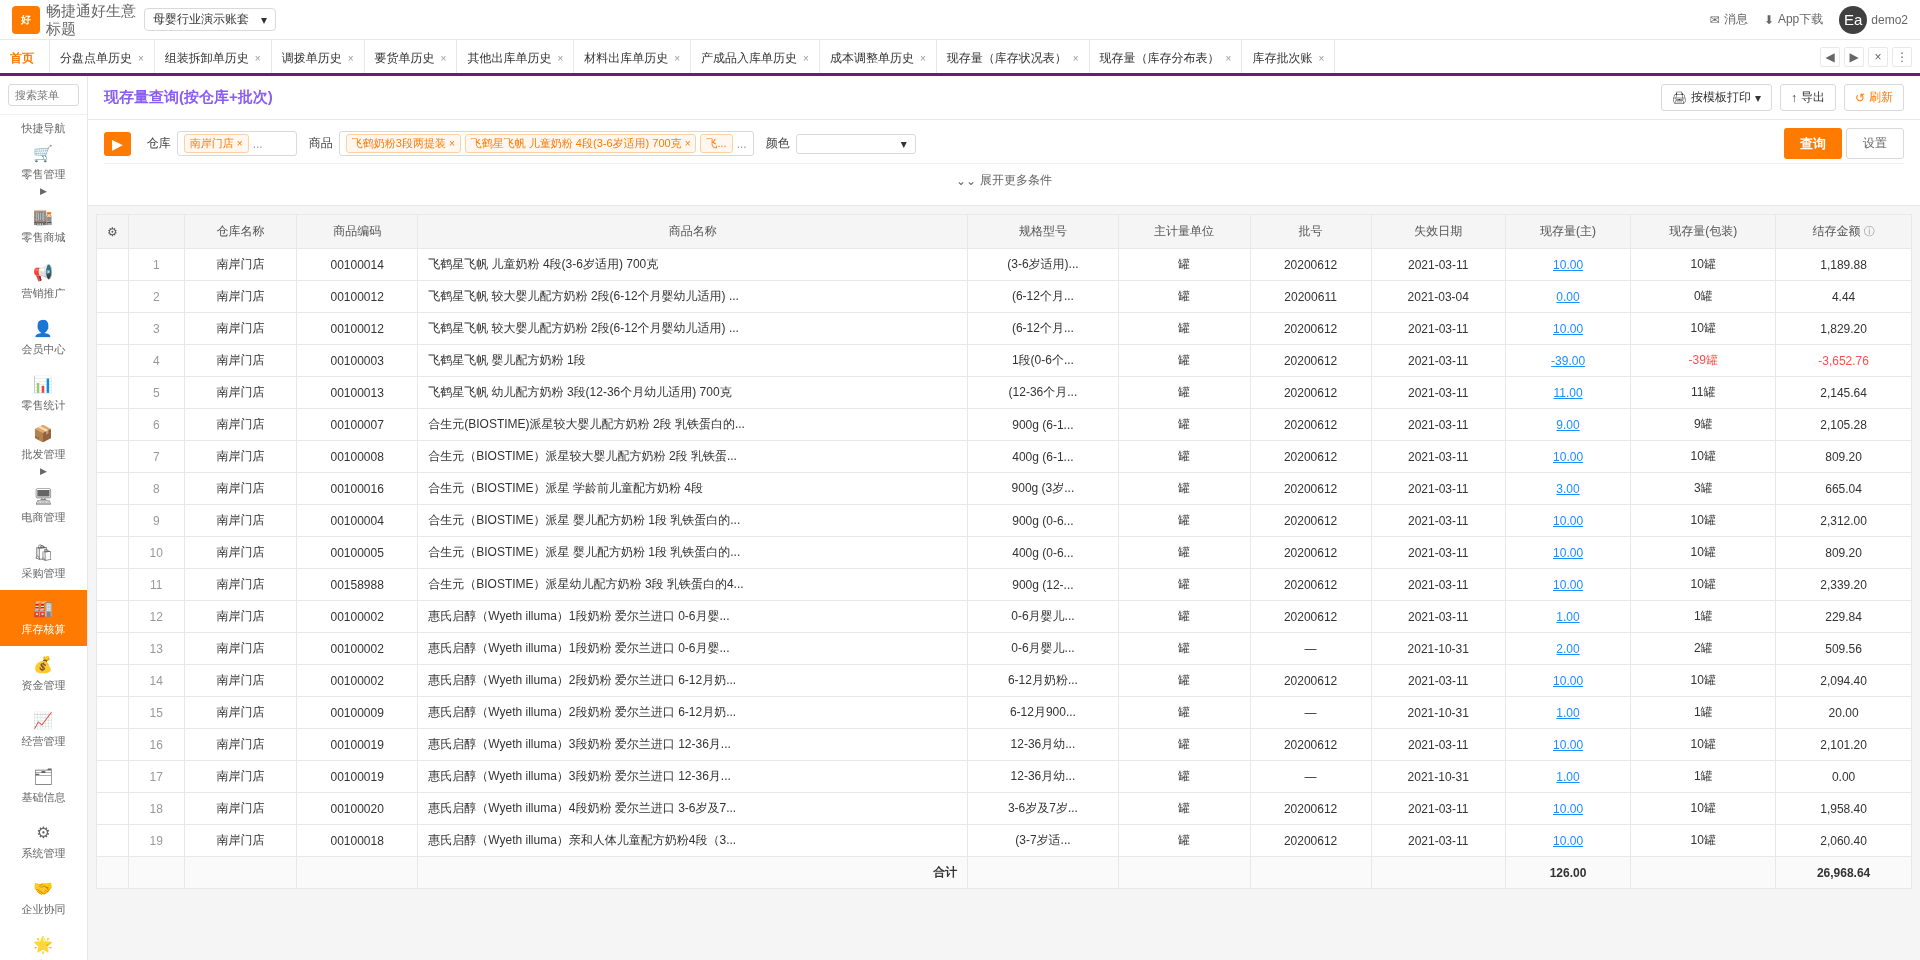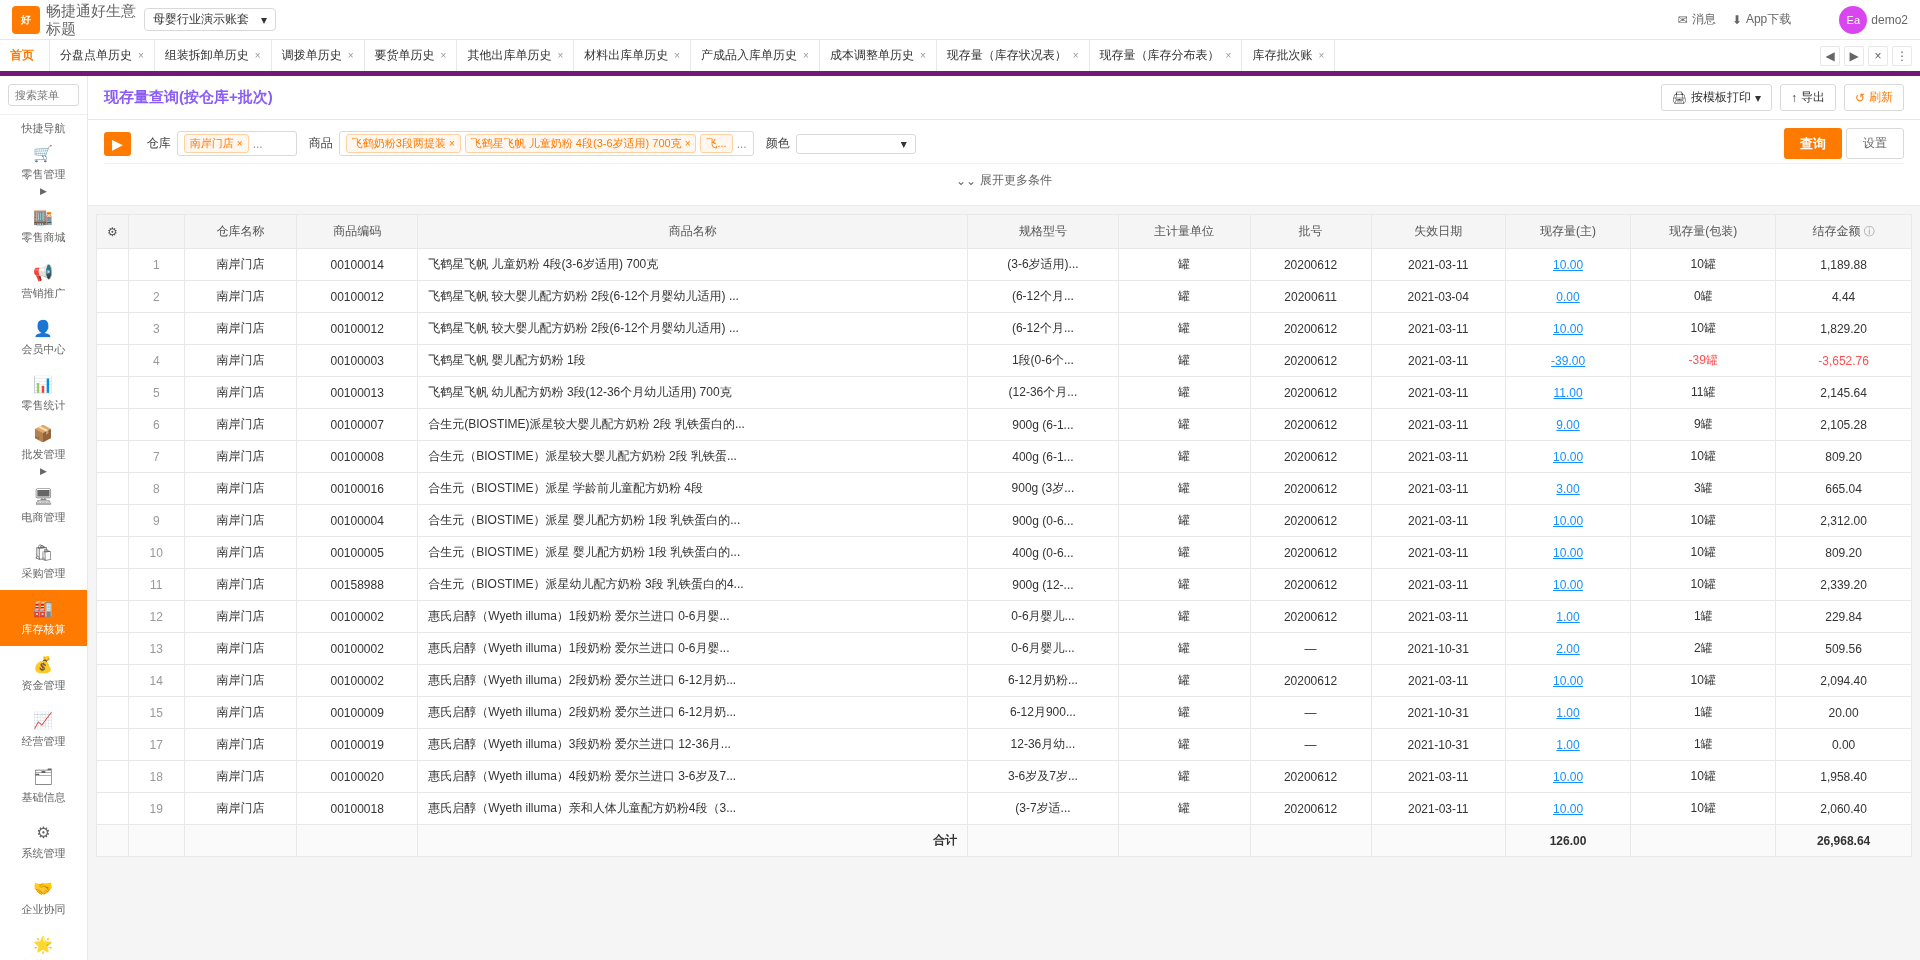--- a/index.html
+++ b/index.html
@@ -7,24 +7,24 @@
 
     
     .top-bar { display: flex; align-items: center; background: #fff; height: 40px; padding: 0 12px; border-bottom: 1px solid #e8e8e8; justify-content: space-between; }
     .top-bar-left { display: flex; align-items: center; gap: 8px; }
     .top-logo { display: flex; align-items: center; gap: 6px; }
     .logo-icon { width: 28px; height: 28px; background: #ff7a00; border-radius: 4px; display: flex; align-items: center; justify-content: center; color: #fff; font-size: 10px; font-weight: bold; }
     .logo-text { font-size: 15px; color: #666; line-height: 1.2; }
     .store-select { display: flex; align-items: center; gap: 12px; padding: 2px 8px; border: 1px solid #d9d9d9; border-radius: 4px; cursor: pointer; font-size: 12px; color: #333; background: #fff; }
     .top-bar-right { display: flex; align-items: center; gap: 16px; }
     .top-btn { display: flex; align-items: center; gap: 4px; font-size: 12px; color: #666; cursor: pointer; }
-    .avatar { width: 28px; height: 28px; border-radius: 50%; background: #d946ef; display: flex; align-items: center; justify-content: center; color: #fff; font-size: 11px; margin-left: 32px; }
-
-    
-    .nav-tabs { display: flex; align-items: center; background: #fff; border-bottom: 5px solid #701a75; height: 36px; overflow: hidden; }
+    .avatar { width: 28px; height: 28px; border-radius: 50%; background: #404040; display: flex; align-items: center; justify-content: center; color: #fff; font-size: 15px; }
+
+    
+    .nav-tabs { display: flex; background: #fff; border-bottom: 3px solid #701a75; height: 36px; overflow: hidden; }
     .nav-tab { display: flex; align-items: center; padding: 0 10px; height: 36px; font-size: 12px; color: #333; cursor: pointer; white-space: nowrap; border-right: 1px solid #e8e8e8; gap: 4px; position: relative; flex-shrink: 0; }
     .nav-tab.home { color: #ff7a00; font-weight: bold; min-width: 50px; }
     .nav-tab .close-x { font-size: 10px; color: #999; cursor: pointer; margin-left: 2px; }
     .nav-tabs-actions { display: flex; align-items: center; margin-left: auto; padding: 0 8px; gap: 4px; }
     .nav-arrow { width: 20px; height: 20px; display: flex; align-items: center; justify-content: center; cursor: pointer; color: #666; font-size: 12px; border: 1px solid #e8e8e8; border-radius: 2px; }
 
     
     .main-layout { display: flex; height: calc(100vh - 76px); }
 
     
@@ -543,20 +543,34 @@
               <td>6-12月900...</td>
               <td>罐</td>
               <td>—</td>
               <td>2021-10-31</td>
               <td class="link">1.00</td>
               <td>1罐</td>
               <td>20.00</td>
             </tr>
             <tr>
               <td></td>
+              <td class="row-num">16</td>
+              <td>南岸门店</td>
+              <td>00100019</td>
+              <td style="text-align: left;">惠氏启醇（Wyeth illuma）3段奶粉 爱尔兰进口 12-36月...</td>
+              <td>12-36月幼...</td>
+              <td>罐</td>
+              <td>20200612</td>
+              <td>2021-03-11</td>
+              <td class="link">10.00</td>
+              <td>10罐</td>
+              <td>2,101.20</td>
+            </tr>
+            <tr>
+              <td></td>
               <td class="row-num">17</td>
               <td>南岸门店</td>
               <td>00100019</td>
               <td style="text-align: left;">惠氏启醇（Wyeth illuma）3段奶粉 爱尔兰进口 12-36月...</td>
               <td>12-36月幼...</td>
               <td>罐</td>
               <td>—</td>
               <td>2021-10-31</td>
               <td class="link">1.00</td>
               <td>1罐</td>

